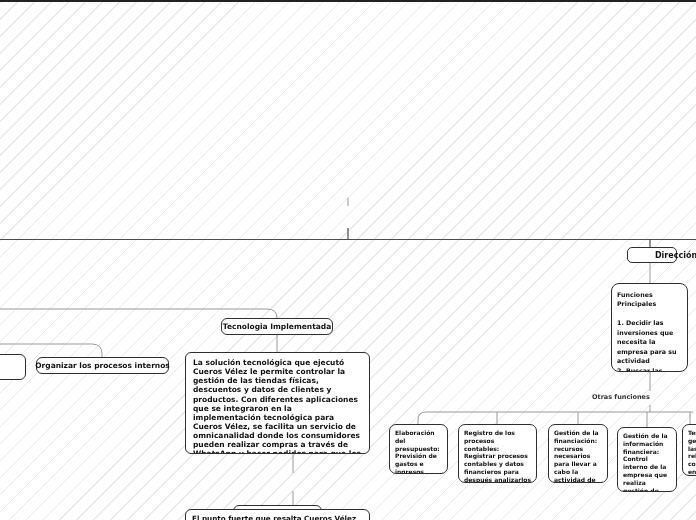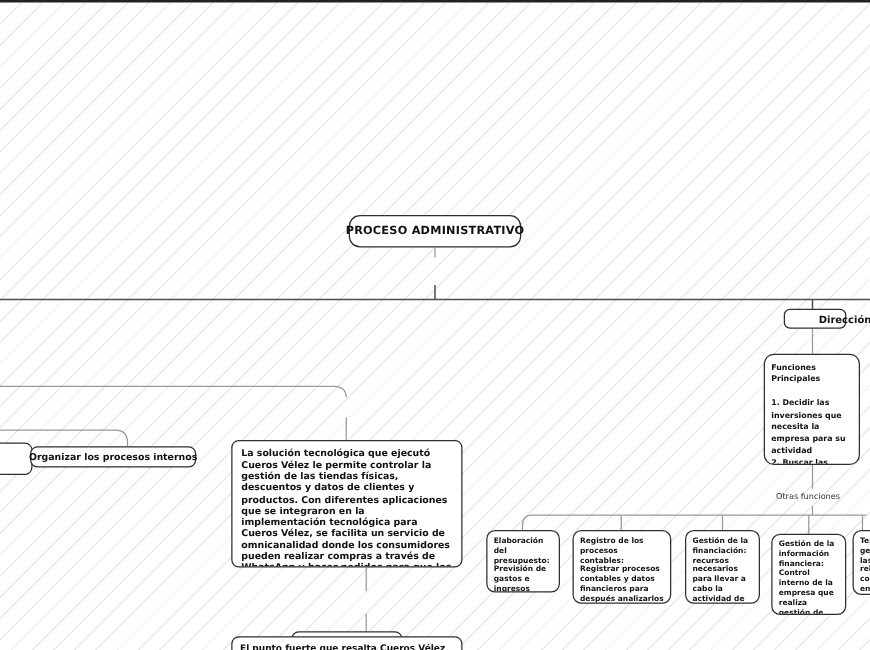--- a/index.html
+++ b/index.html
@@ -32,21 +32,21 @@
     white-space:normal;
     text-align:left;
     overflow:hidden;
   }
   .n-root{left:279px;top:170px;width:138px;height:26px;font-size:9px;border-radius:9px;letter-spacing:.2px;}
   .n-divide{left:295px;top:204px;width:106px;height:22px;font-size:7.5px;border-radius:8px;}
   .n-direccion{left:627px;top:245px;width:46px;height:16px;font-size:8px;border-radius:5px;padding-left:48px;}
   .n-funciones{left:611px;top:281px;width:77px;height:89px;font-size:6.3px;line-height:1.5;padding:6px 5px;white-space:pre-line;border-radius:8px;}
   .n-otras{
     position:absolute;left:592px;top:391px;width:80px;
-    font-size:6.5px;color:#333;text-align:right;z-index:2;font-weight:normal;
+    font-size:6.5px;color:#333;text-align:left;z-index:2;font-weight:bold;
   }
   .mini{font-size:6px;line-height:1.3;padding:4px 5px;border-radius:7px;}
   .n-b1{left:389px;top:422px;width:59px;height:50px;}
   .n-b2{left:458px;top:422px;width:79px;height:59px;}
   .n-b3{left:548px;top:422px;width:60px;height:59px;}
   .n-b4{left:617px;top:425px;width:60px;height:65px;}
   .n-b5{left:682px;top:422px;width:58px;height:52px;}
   .n-tecnologia{left:221px;top:316px;width:112px;height:17px;font-size:7.5px;}
   .n-parrafo{left:185px;top:350px;width:185px;height:102px;font-size:7.5px;line-height:1.22;padding:5px 7px;}
   .n-toma{left:233px;top:471px;width:89px;height:18px;font-size:7.5px;margin-top:32px;}
@@ -71,31 +71,31 @@
              M578 410 V422
              M647 410 V425
              M690 410 V422
              M0 307 H267 Q277 307 277 316
              M277 332 V350
              M293 452 V471
              M293 489 V507
              M0 342 H92 Q102 342 102 352 V355" stroke="#999999" stroke-width="1"></path>
   </svg>
 
-  <div class="node n-root">
-    <span>PROCESO ADMINISTRATIVO</span>
-  </div>
 
   <div class="node n-leftclip">
     <span></span>
   </div>
-  <div class="node" style="left:24px;top:355px;width:133px;height:17px;font-size:7.5px;">
+  <div class="node" style="left:36px;top:355px;width:133px;height:17px;font-size:7.5px;">
     <span>Organizar los procesos internos</span>
   </div>
 
+  <div class="node n-tecnologia">
+    <span>Tecnologia Implementada</span>
+  </div>
   <div class="node content n-parrafo">
     <span>La solución tecnológica que ejecutó Cueros Vélez le permite controlar la gestión de las tiendas físicas, descuentos y datos de clientes y productos. Con diferentes aplicaciones que se integraron en la implementación tecnológica para Cueros Vélez, se facilita un servicio de omnicanalidad donde los consumidores pueden realizar compras a través de WhatsApp y hacer pedidos para que los productos se despachen desde la tienda.</span>
   </div>
   <div class="node n-toma">
     <span>Toma De Decisiones</span>
   </div>
   <div class="node content n-punto">
     <span>El punto fuerte que resalta Cueros Vélez con</span>
   </div>
 

